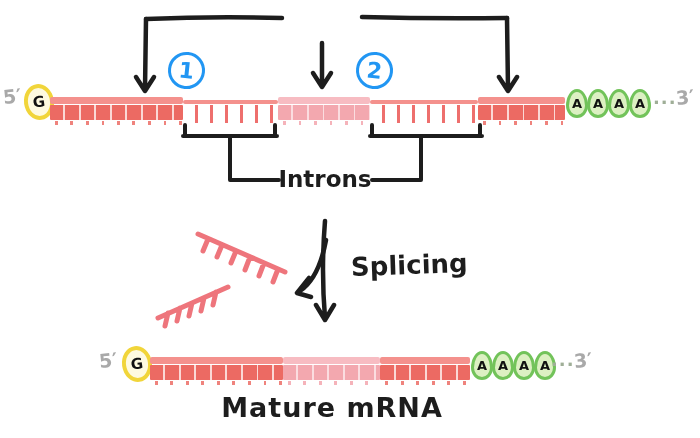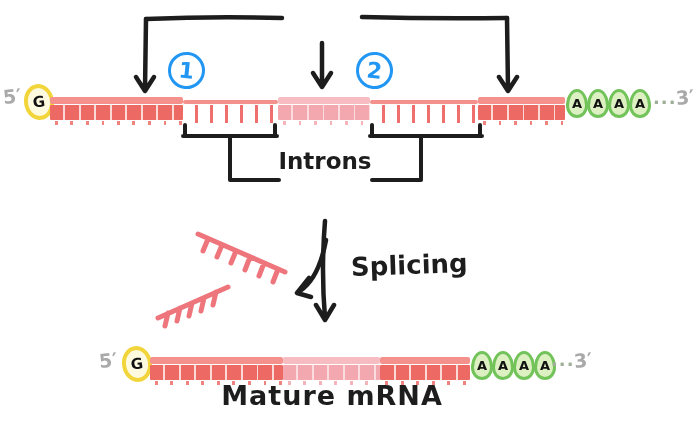--- a/index.html
+++ b/index.html
@@ -106,23 +106,23 @@
 
   <div class="abs gray-text" style="left:676px;top:86px;">3′</div>
 
   <div class="abs numcircle" style="left:168px;top:52px;">
     <span>1</span>
   </div>
   <div class="abs numcircle" style="left:356px;top:52px;">
     <span>2</span>
   </div>
 
-  <div class="abs ink-text introns-label center" style="left:325px;top:148px;">Introns</div>
+  <div class="abs ink-text introns-label center" style="left:325px;top:166px;">Introns</div>
   <div class="abs ink-text splicing-label" style="left:351px;top:250px;">Splicing</div>
-  <div class="abs ink-text mature-label center" style="left:332px;top:380px;">Mature mRNA</div>
+  <div class="abs ink-text mature-label center" style="left:332px;top:392px;">Mature mRNA</div>
 
   <div class="abs gray-text" style="left:99px;top:349px;">5′</div>
 
   <div class="abs gcap" style="left:122px;top:346px;">
       <span>G</span>
     </div>
 
   <div class="strand" style="left:150px;top:357px;width:320px;">
     <div class="seg" style="left:0;width:133px;">
       <div class="bar bar-red"></div>

